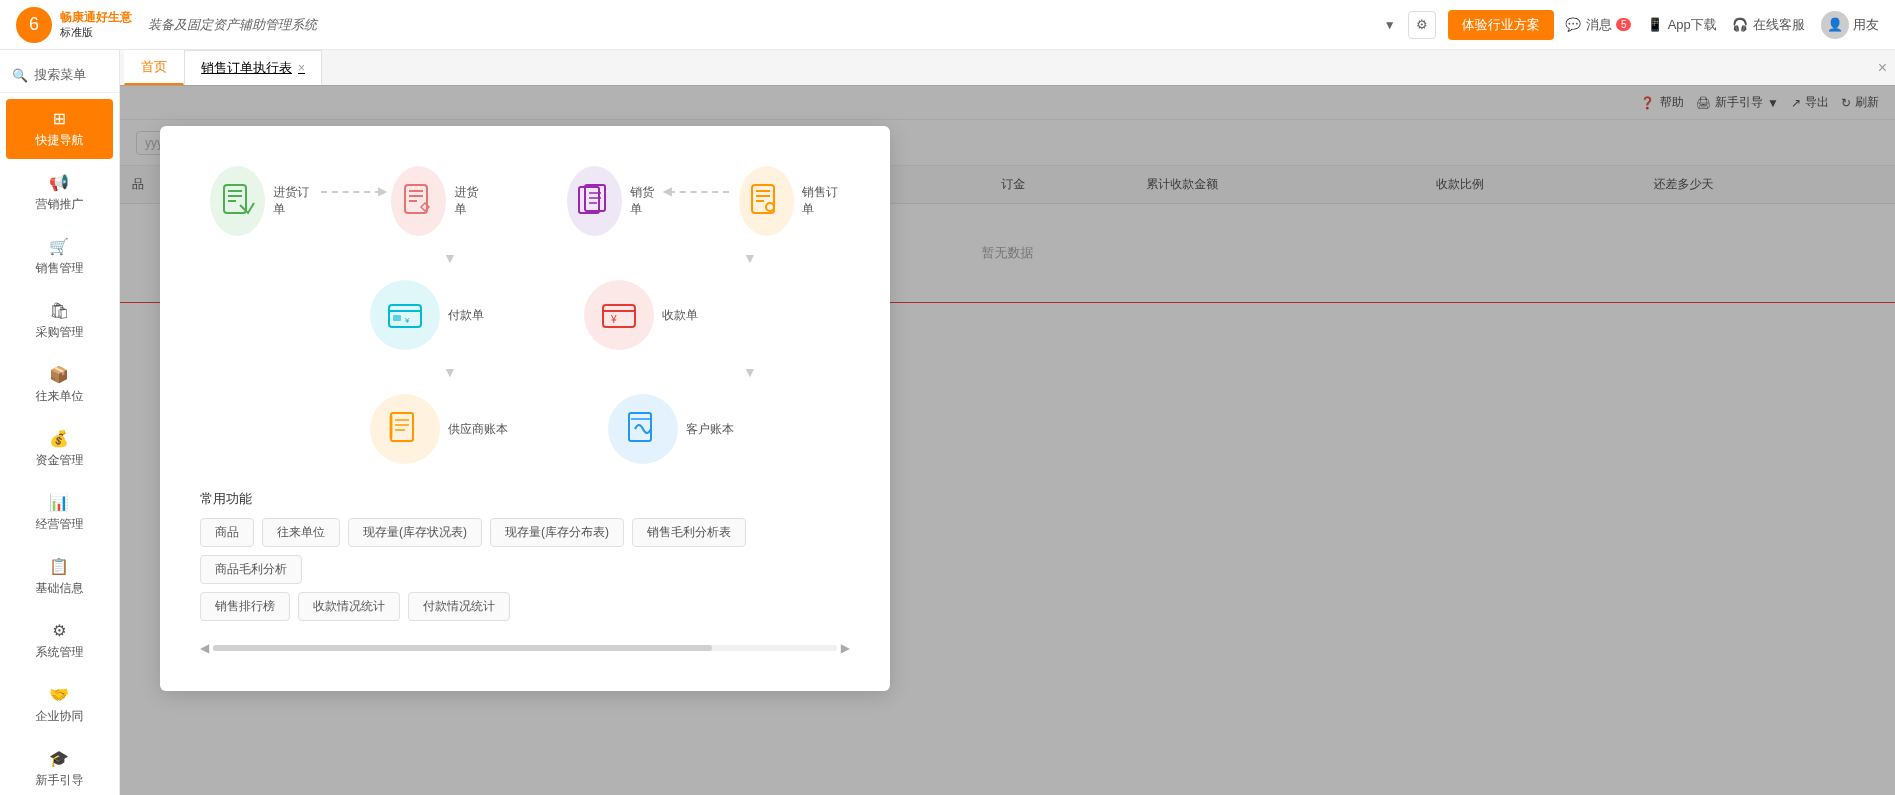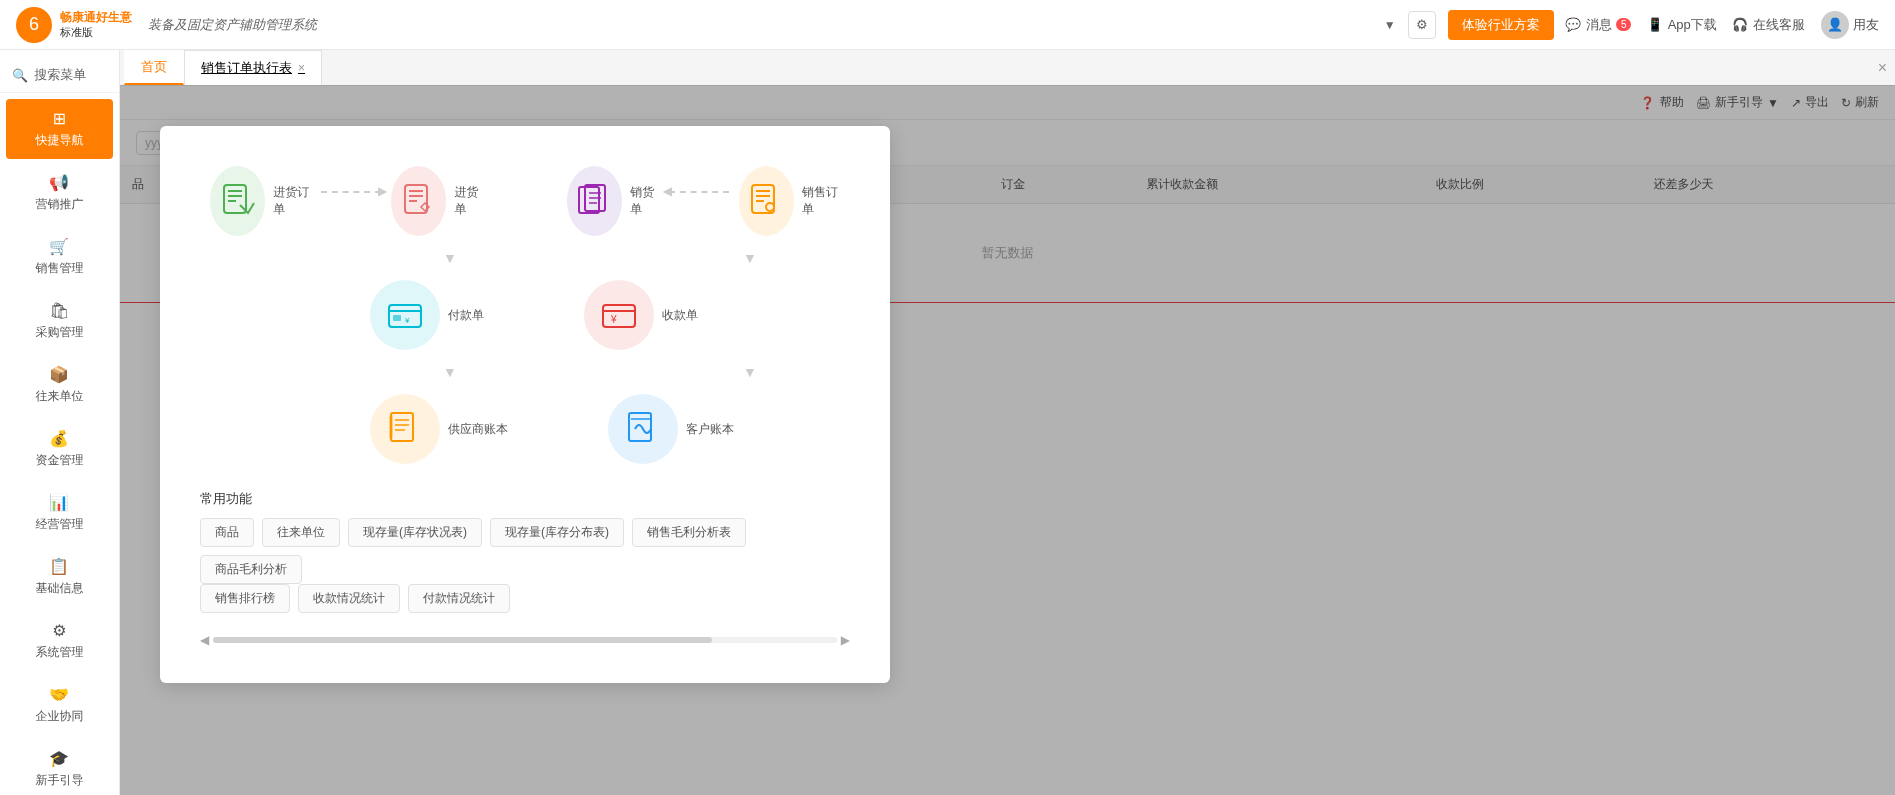--- a/index.html
+++ b/index.html
@@ -430,21 +430,21 @@
             <div class="common-functions">
               <div class="common-title">常用功能</div>
               <div class="function-buttons">
                 <button class="func-btn">商品</button>
                 <button class="func-btn">往来单位</button>
                 <button class="func-btn">现存量(库存状况表)</button>
                 <button class="func-btn">现存量(库存分布表)</button>
                 <button class="func-btn">销售毛利分析表</button>
                 <button class="func-btn">商品毛利分析</button>
               </div>
-              <div class="function-buttons" style="">
+              <div class="function-buttons" style="margin-top:8px;">
                 <button class="func-btn">销售排行榜</button>
                 <button class="func-btn">收款情况统计</button>
                 <button class="func-btn">付款情况统计</button>
               </div>
             </div>
 
             <div class="scroll-bar-wrap" style="margin-top:14px;">
               <span class="scroll-arrow">◀</span>
               <div class="scroll-track">
                 <div class="scroll-thumb"></div>

